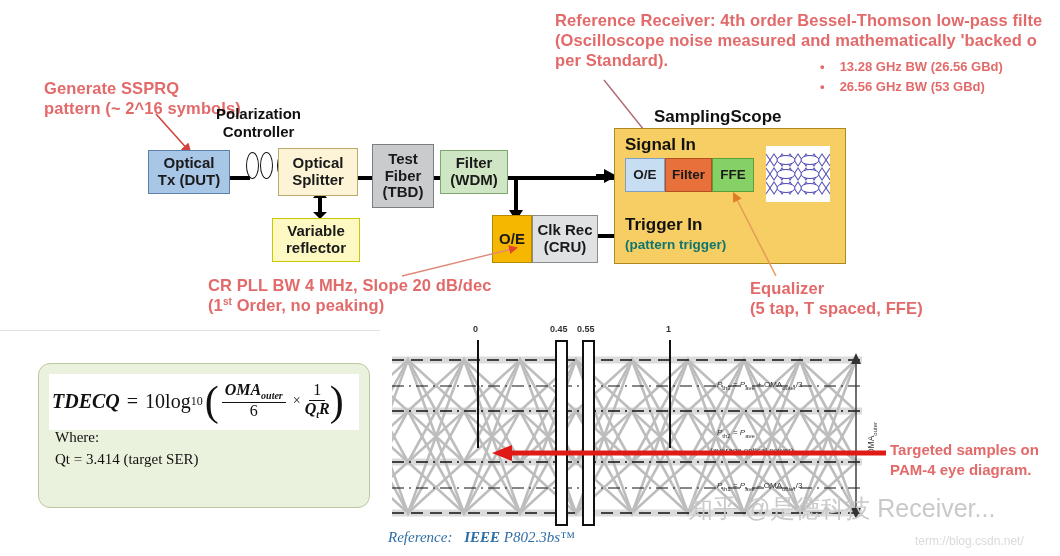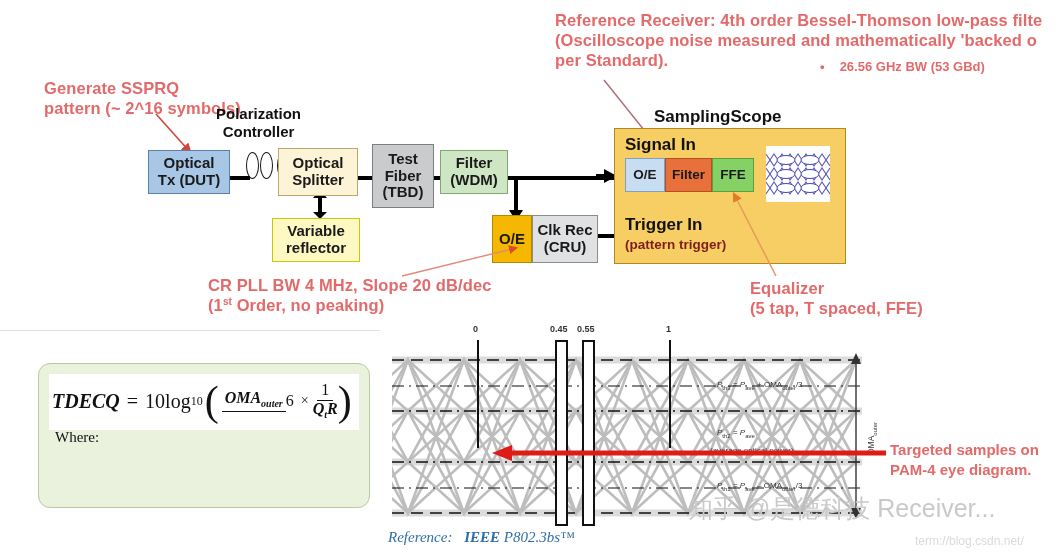--- a/index.html
+++ b/index.html
@@ -27,21 +27,21 @@
   .b-oe      {background:#f5b700;border-color:#b58a00;}
   .b-clk     {background:#dfe1e2;border-color:#8a8c8e;}
   .b-scope   {background:#f7ce63;border-color:#b08a1e;}
   .b-oe2     {background:#c7ddf2;border-color:#7fa0c4;}
   .b-filt2   {background:#e8703a;border-color:#b4501f;}
   .b-ffe     {background:#86d165;border-color:#5b9f3d;}
 
   .scope-label{font-size:17px;font-weight:bold;color:#111;}
   .sig-in{font-size:17px;font-weight:bold;color:#111;}
   .trig-in{font-size:17px;font-weight:bold;color:#111;}
-  .trig-sub{font-size:13.5px;font-weight:600;color:#7f1d1d;}
+  .trig-sub{font-size:13.5px;font-weight:600;color:#0f766e;}
 
   .mini{font-size:13.5px;font-weight:600;}
 
   
   .wire{position:absolute;background:#000;}
 
   
   .loop{position:absolute;border:1.6px solid #111;border-radius:50%/50%;
         width:11px;height:25px;background:transparent;}
 
@@ -89,20 +89,24 @@
 
 <div class="abs red note-top" style="left:555px;top:10px;width:520px;">
   <div>
     <span>Reference Receiver:  4th order Bessel-Thomson low-pass filte</span>
   </div>
   <div>(Oscilloscope noise measured and mathematically 'backed o</div>
   <div>per Standard).</div>
 </div>
 
 <div class="abs red note-sm" style="left:820px;top:57px;line-height:1.5;">
+  <div>
+    <span style="display:inline-block;width:16px;">•</span>
+    <span>13.28 GHz BW (26.56 GBd)</span>
+  </div>
   <div>
     <span style="display:inline-block;width:16px;">•</span>
     <span>26.56 GHz BW (53 GBd)</span>
   </div>
 </div>
 
 <svg class="abs" style="left:600px;top:78px;width:70px;height:70px;">
   <defs>
       <marker id="ar-red2" markerWidth="7" markerHeight="7" refX="5" refY="3.2" orient="auto">
     <path d="M0,0 L6.5,3.2 L0,6.4 z" fill="#b06a74"></path>
@@ -260,36 +264,37 @@
 <div class="card" style="left:38px;top:363px;width:330px;height:143px;">
   <div class="card-inner" style="left:10px;top:10px;width:310px;height:56px;"></div>
 </div>
 
 <div class="abs formula" style="left:52px;top:378px;width:300px;height:46px;display:flex;align-items:center;">
   <span style="font-style:italic;font-weight:bold;">TDECQ</span>
   <span style="margin:0 7px;">=</span>
   <span>10log</span>
     <span style="font-size:12px;vertical-align:sub;">10</span>
   <span style="font-size:42px;font-weight:300;margin-left:2px;">(</span>
-  <span style="display:inline-flex;flex-direction:row;align-items:center;line-height:1.05;margin:0 3px;">
+  <span style="display:inline-flex;flex-direction:column;align-items:center;line-height:1.05;margin:0 3px;">
     <span style="border-bottom:1.3px solid #111;padding:0 3px 1px;font-style:italic;font-weight:bold;font-size:16px;">
       <span>OMA</span><span style="font-size:10px;vertical-align:sub;">outer</span>
     </span>
     <span style="font-size:16px;">6</span>
   </span>
   <span style="margin:0 4px;font-size:14px;">×</span>
   <span style="display:inline-flex;flex-direction:column;align-items:center;line-height:1.05;">
     <span style="border-bottom:1.3px solid #111;padding:0 4px 1px;font-size:16px;">1</span>
     <span style="font-size:16px;font-style:italic;font-weight:bold;"><span>Q</span><span style="font-size:10px;vertical-align:sub;">t</span><span>R</span></span>
   </span>
   <span style="font-size:42px;font-weight:300;">)</span>
 </div>
 
 <div class="abs where" style="left:55px;top:427px;font-family:Liberation Serif, serif;">
   <div>Where:</div>
+  <div>Qt = 3.414 (target SER)</div>
 </div>
 
 <div class="eyewrap" style="left:392px;top:318px;width:470px;height:215px;">
   <svg class="eyecanvas" width="470" height="215" viewBox="0 0 470 215">
     <rect x="0" y="0" width="470" height="215" fill="#ffffff"></rect>
 
     <g stroke="#9a9a9a" stroke-width="2.6" fill="none" opacity="0.65">
 
       <g>
 

